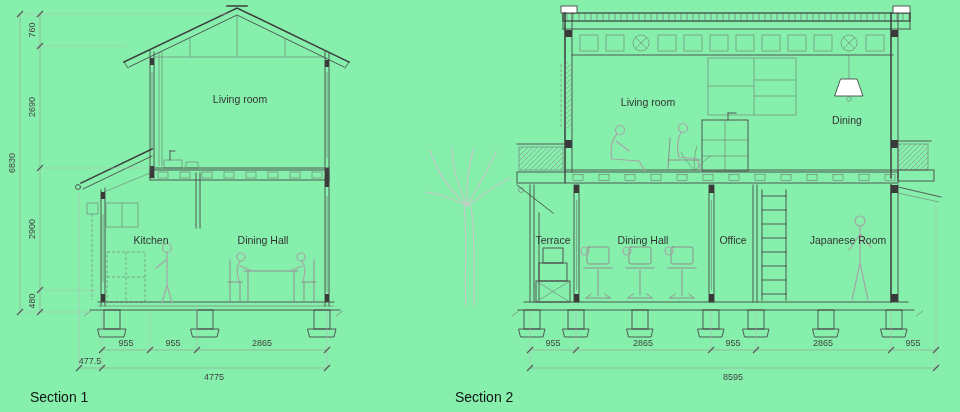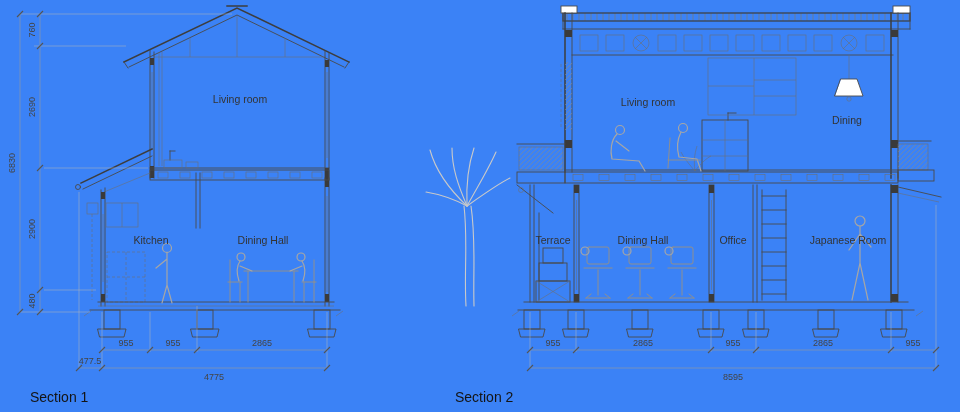--- a/index.html
+++ b/index.html
@@ -1,16 +1,16 @@
 <!DOCTYPE html>
 <html><head>
 <meta charset="utf-8">
 <style>
   html,body{margin:0;padding:0;background:#ffffff;}
-  .stage{position:relative;width:960px;height:412px;background:#3b82f6;overflow:hidden;
+  .stage{position:relative;width:960px;height:412px;background:#86efac;overflow:hidden;
          font-family:"Liberation Sans",sans-serif;}
   svg{display:block;}
   .s1{stroke:#3d3d3d;stroke-width:1.5;fill:none;stroke-linecap:square;}
   .s2{stroke:#4a4a4a;stroke-width:0.9;fill:none;stroke-linecap:square;}
   .s3{stroke:#6e6e6e;stroke-width:0.55;fill:none;}
   .dash{stroke-dasharray:3 2;}
   .fill-dark{fill:#3a3a3a;stroke:none;}
   .whitebox{fill:#ffffff;}
   .fig{stroke:#a6a6a6;stroke-width:1.2;fill:none;stroke-linecap:round;stroke-linejoin:round;}
   .furn{stroke:#8f8f8f;stroke-width:1;fill:none;stroke-linecap:square;}

